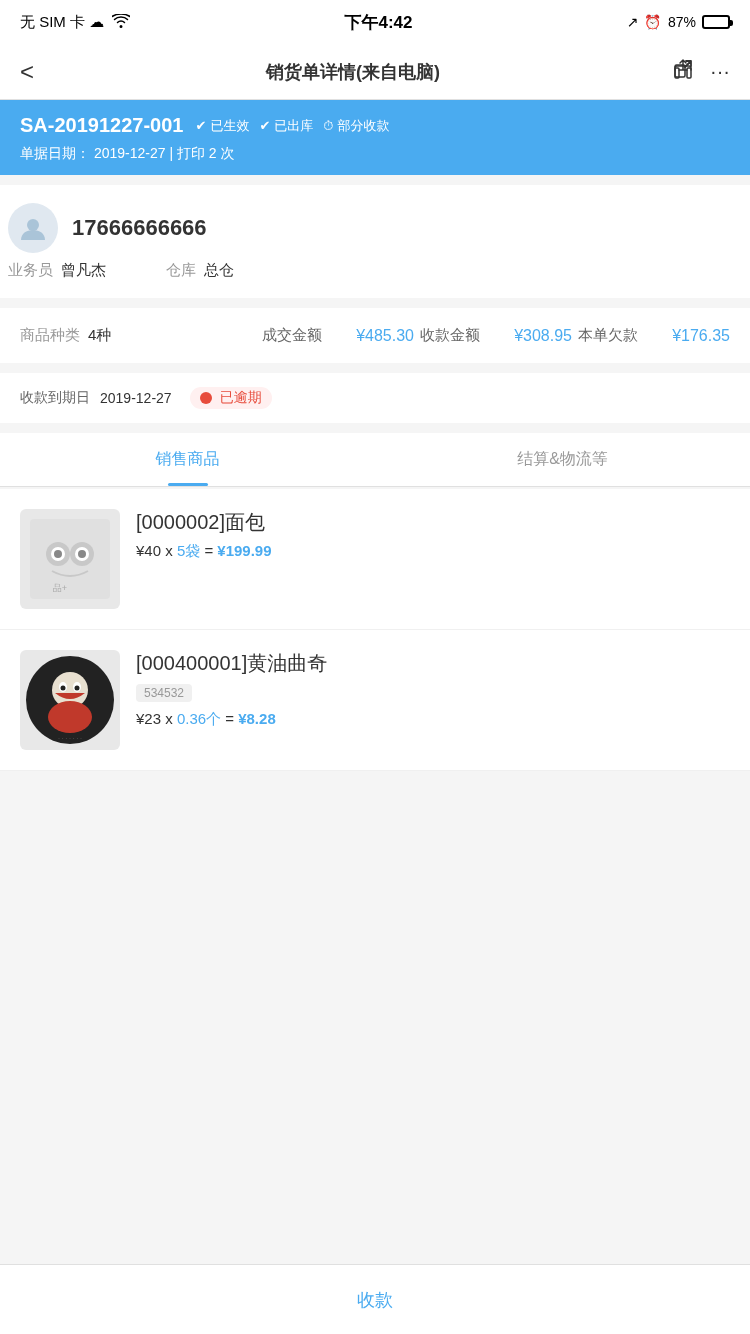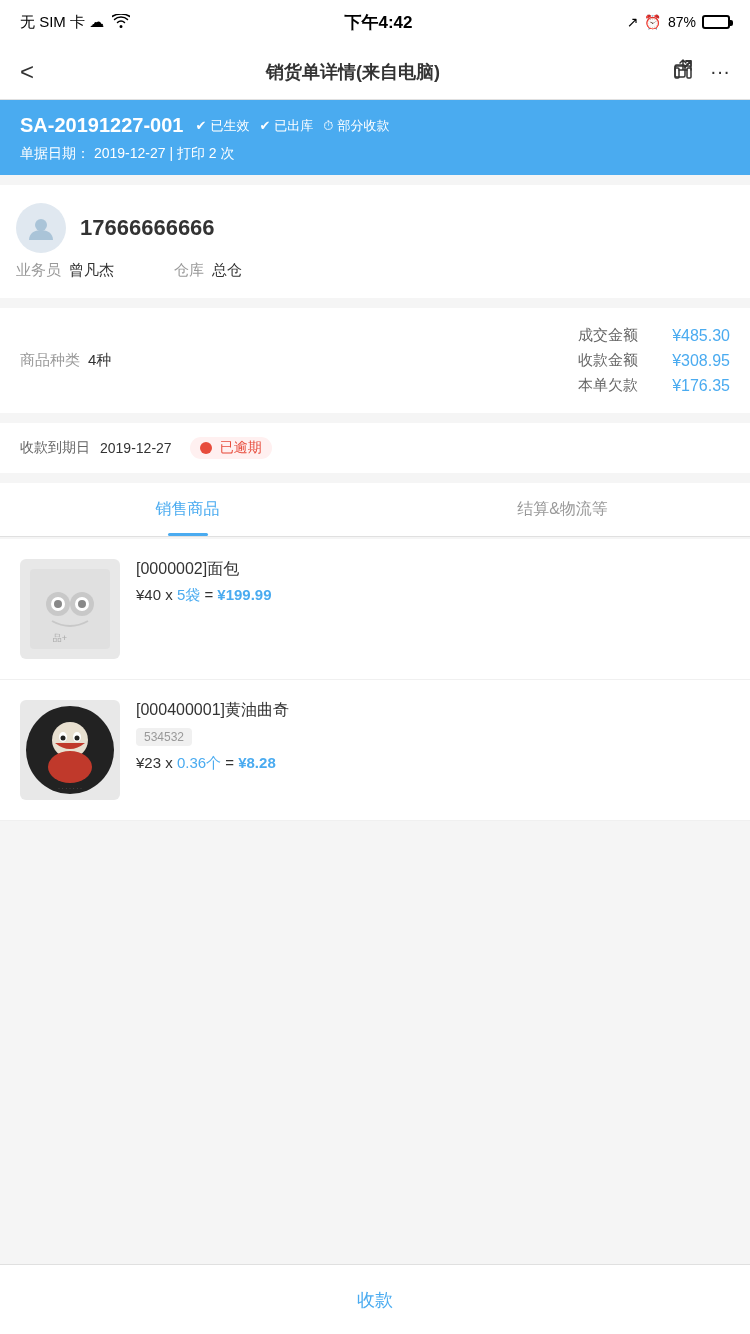--- a/index.html
+++ b/index.html
@@ -68,21 +68,21 @@
     .status-badges { display: flex; gap: 10px; align-items: center; }
     .badge {
       display: flex; align-items: center; gap: 4px;
       font-size: 13px; color: #fff;
     }
     .header-row2 { font-size: 14px; color: #fff; }
 
     
     .customer-section {
       background: #fff;
-      padding: 18px 16px;
+      padding: 18px 8px;
       margin-top: 10px;
     }
     .customer-row {
       display: flex;
       align-items: center;
       gap: 14px;
       margin-bottom: 8px;
     }
     .avatar {
       width: 50px; height: 50px; border-radius: 50%;
@@ -105,21 +105,21 @@
     
     .summary-section {
       background: #fff;
       padding: 18px 20px;
       margin-top: 10px;
       display: flex;
       justify-content: space-between;
     }
     .summary-left { display: flex; align-items: center; gap: 8px; font-size: 15px; color: #666; }
     .summary-left-value { color: #333; font-size: 15px; }
-    .summary-right { display: flex; flex-direction: column; gap: 6px; align-items: flex-end; }
+    .summary-right { display: flex; flex-direction: row; gap: 6px; align-items: flex-end; }
     .summary-row { display: flex; gap: 12px; align-items: center; font-size: 15px; }
     .summary-row-label { color: #666; }
     .summary-row-value { color: #4aabf0; font-size: 16px; font-weight: 500; min-width: 80px; text-align: right; }
 
     
     .due-section {
       background: #fff;
       padding: 14px 20px;
       margin-top: 10px;
       display: flex;
@@ -172,21 +172,21 @@
       border-radius: 6px;
       flex-shrink: 0;
       display: flex; align-items: center; justify-content: center;
       overflow: hidden;
     }
     .product-thumb-inner {
       width: 100%; height: 100%;
       display: flex; align-items: center; justify-content: center;
     }
     .product-info { flex: 1; }
-    .product-name { font-size: 16px; color: #333; margin-bottom: 6px; }
+    .product-name { font-size: 20px; color: #333; margin-bottom: 6px; }
     .product-tag {
       display: inline-block;
       background: #f0f0f0; color: #999;
       font-size: 12px; padding: 2px 8px;
       border-radius: 4px; margin-bottom: 8px;
     }
     .product-price-row { font-size: 15px; color: #333; }
     .product-price-qty { color: #4aabf0; }
     .product-price-total { color: #4aabf0; font-weight: 600; }
 

